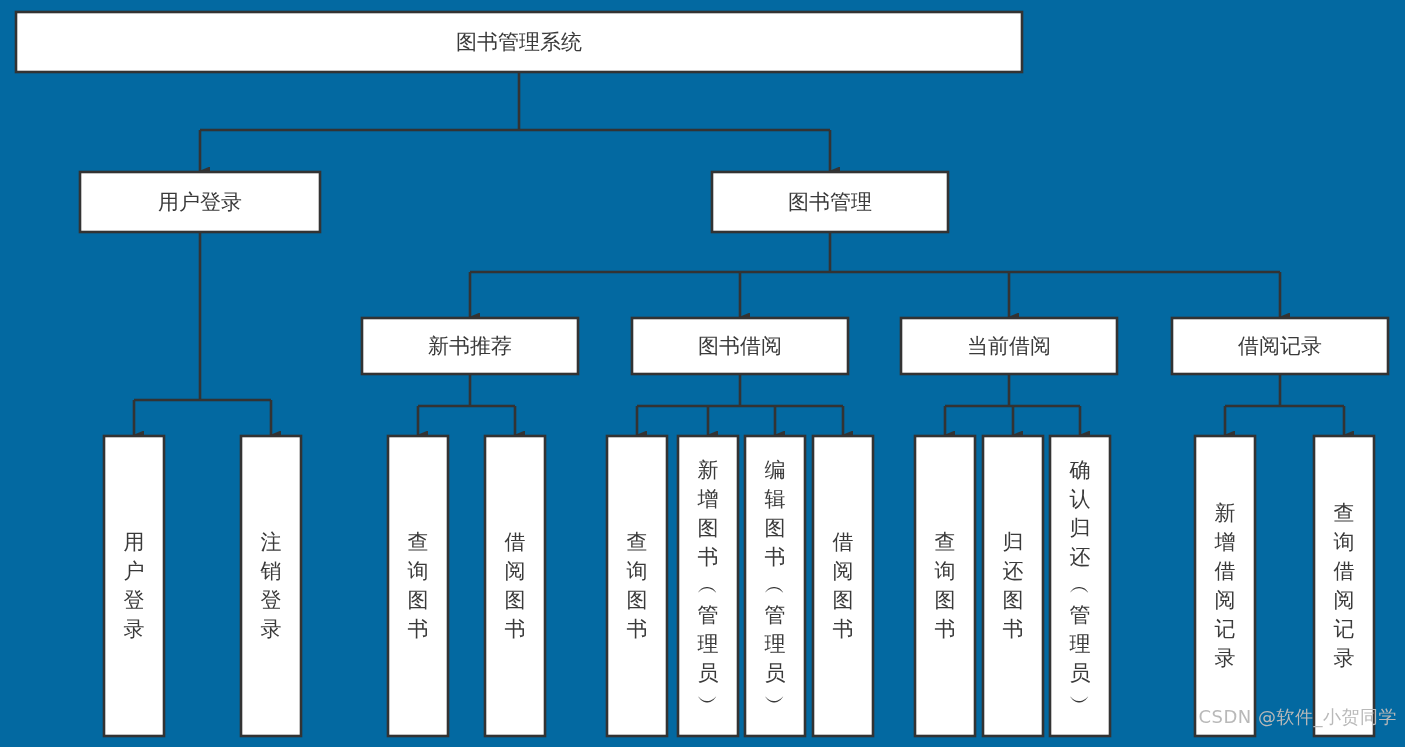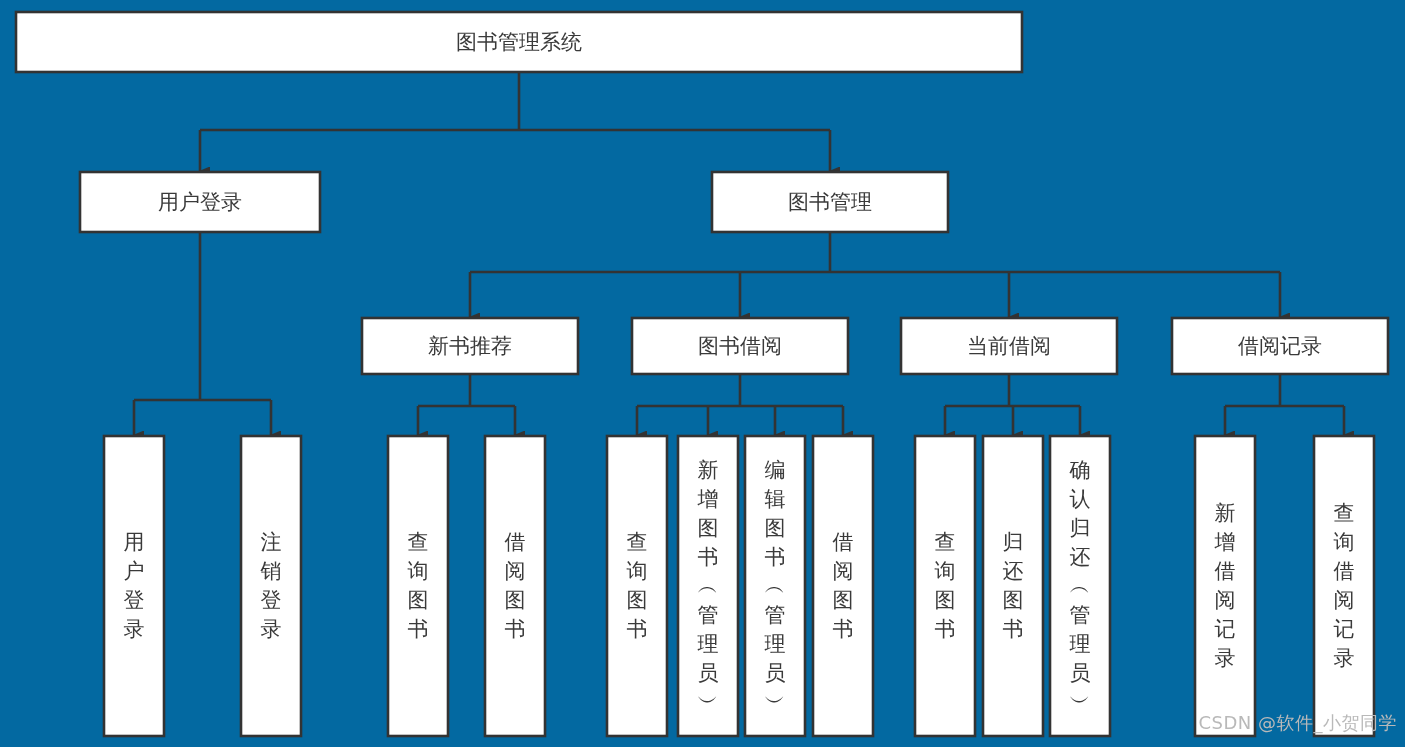--- a/index.html
+++ b/index.html
@@ -45,21 +45,21 @@
   }
   .node-label-v {
     font-family: "DejaVu Sans", "Liberation Sans", sans-serif;
     font-size: 21px;
     fill: #3a3a3a;
     text-anchor: middle;
   }
   .watermark-text {
     position: absolute;
     right: 8px;
-    bottom: 12px;
+    bottom: 18px;
     font-family: "DejaVu Sans", "Liberation Sans", sans-serif;
     font-size: 18px;
     color: #b9b9b9;
     letter-spacing: 0.5px;
     white-space: nowrap;
     user-select: none;
   }
 </style>
 </head>
 <body>

